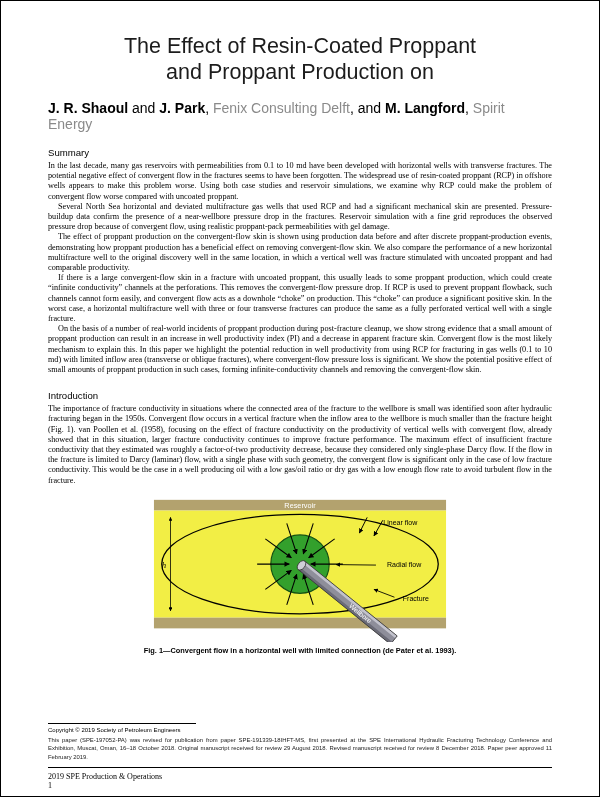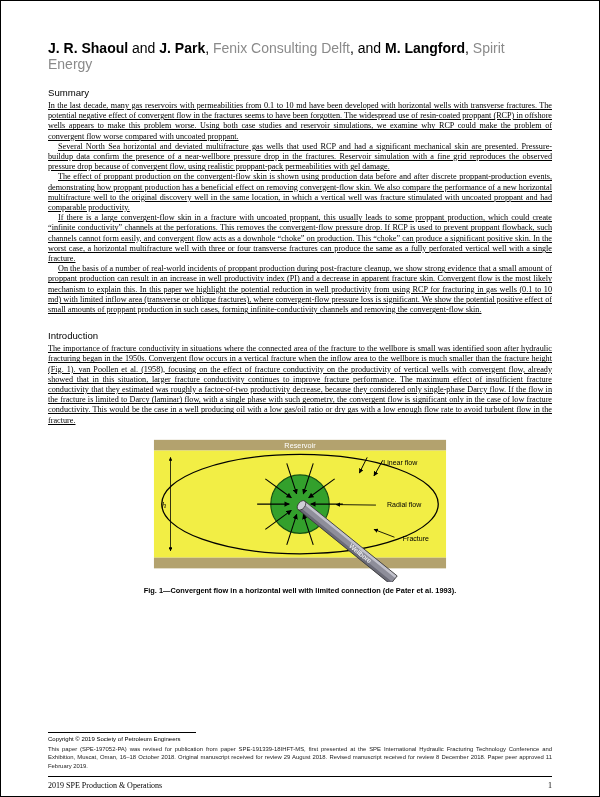--- a/index.html
+++ b/index.html
@@ -35,21 +35,20 @@
     font-family:"Liberation Sans", sans-serif;
     font-weight:400;
     font-size:9.6px;
     margin:15px 0 3px 0;
   }
   .body-text p {
     font-size:8.2px;
     line-height:10.2px;
     text-align:justify;
     margin:0;
-    text-decoration:underline;
   }
   .body-text p + p { text-indent:10px; }
   .figure-block { margin-top:8px; text-align:center; }
   .figure-caption {
     font-family:"Liberation Sans", sans-serif;
     font-weight:700;
     font-size:7.4px;
     text-align:center;
     margin-top:0;
   }
@@ -59,30 +58,33 @@
     font-family:"Liberation Sans", sans-serif;
   }
   .footnote-rule { width:148px; border-top:1px solid #000; margin-bottom:3px; }
   .copyright { font-size:6px; margin:0 0 3px 0; }
   .history { font-size:5.9px; line-height:1.4; text-align:justify; color:#222; margin:0; }
   .full-rule { border-top:1px solid #000; margin-top:6px; }
   .journal-row {
     display:flex; justify-content:space-between;
     font-size:8px; padding-top:4px;
     font-family:"Liberation Serif", serif;
+    flex-direction:column;
   }
   svg text { font-family:"Liberation Sans", sans-serif; }
   .fig-label-italic { font-family:"Liberation Serif", serif; font-style:italic; }
 </style>
 </head>
 <body>
 
 <div class="page">
 
   <div class="title">
+    <div>The Effect of Resin-Coated Proppant</div>
+    <div>and Proppant Production on</div>
   </div>
 
   <div class="authors">
     <span class="name">J. R. Shaoul</span><span> and </span><span class="name">J. Park</span><span>, </span><span class="affil">Fenix Consulting Delft</span><span>, and </span><span class="name">M. Langford</span><span>, </span><span class="affil">Spirit Energy</span>
   </div>
 
   <div class="section-heading">Summary</div>
   <div class="body-text">
     <p>In the last decade, many gas reservoirs with permeabilities from 0.1 to 10 md have been developed with horizontal wells with transverse fractures. The potential negative effect of convergent flow in the fractures seems to have been forgotten. The widespread use of resin-coated proppant (RCP) in offshore wells appears to make this problem worse. Using both case studies and reservoir simulations, we examine why RCP could make the problem of convergent flow worse compared with uncoated proppant.</p>
     <p>Several North Sea horizontal and deviated multifracture gas wells that used RCP and had a significant mechanical skin are presented. Pressure-buildup data confirm the presence of a near-wellbore pressure drop in the fractures. Reservoir simulation with a fine grid reproduces the observed pressure drop because of convergent flow, using realistic proppant-pack permeabilities with gel damage.</p>

